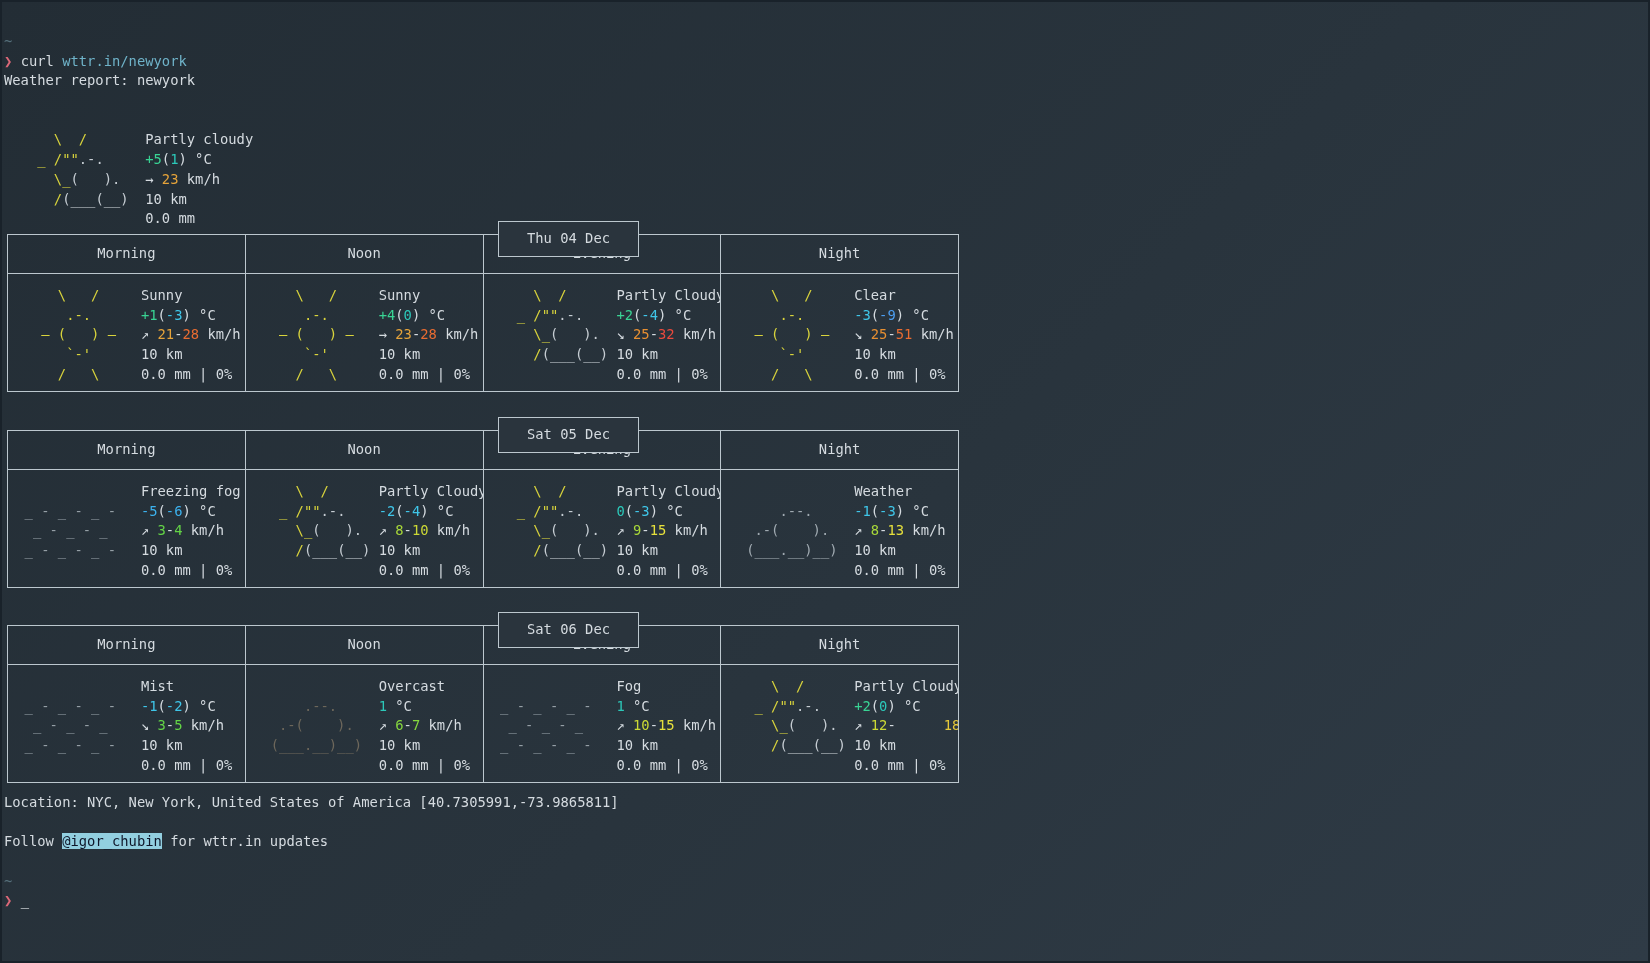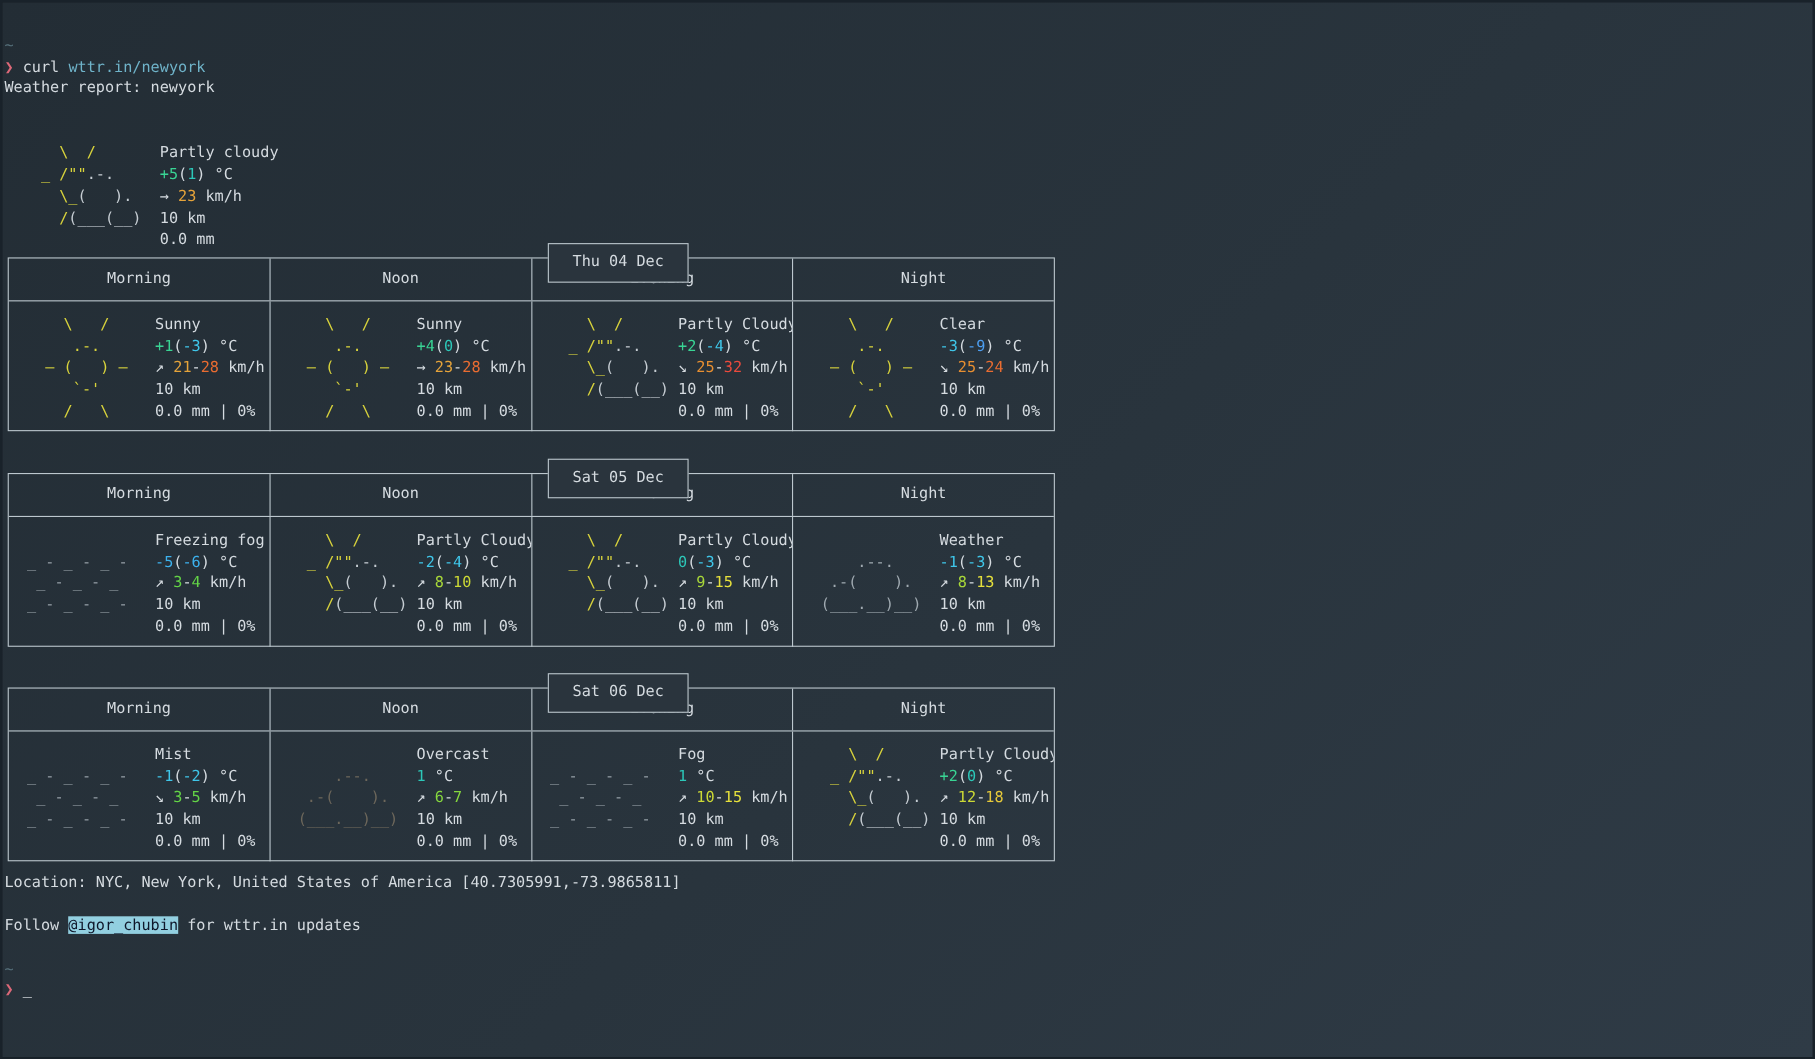--- a/index.html
+++ b/index.html
@@ -18,21 +18,21 @@
     border:1px solid #bcc7ce;box-sizing:border-box;z-index:1;
   }
   .hdr-row{display:flex;height:38px;border-bottom:1px solid #bcc7ce;}
   .hdr-cell{flex:1 1 0;display:flex;align-items:center;justify-content:center;
     border-right:1px solid #bcc7ce;color:#d5dbe0;}
   .hdr-cell:last-child{border-right:none;}
   .body-row{display:flex;height:118px;}
   .body-cell{flex:1 1 0;border-right:1px solid #bcc7ce;padding-top:12px;box-sizing:border-box;overflow:hidden;}
   .body-cell:last-child{border-right:none;}
   .datebox{
-    position:absolute;width:128px;height:36px;left:496px;z-index:3;
+    position:absolute;width:141px;height:36px;left:496px;z-index:3;
     background:#2a343d;border:1px solid #bcc7ce;box-sizing:border-box;
     display:flex;align-items:center;justify-content:center;color:#d5dbe0;
   }
   .hl{background:#92cfe0;color:#0f172a;}
 </style>
 </head>
 <body>
 
 <div class="window">
   <div class="abs block" id="top-block" style="left:2px;top:30px;"><div class="tline"><span style="color: rgb(86, 112, 123);">~</span></div><div class="tline"><span style="color: rgb(220, 104, 120);">❯</span><span> </span><span>curl </span><span style="color: rgb(111, 179, 201);">wttr.in/newyork</span></div><div class="tline"><span>Weather report: newyork</span></div><div class="tline"><span> </span></div><div class="tline"><span> </span></div><div class="tline"><span style="color: rgb(217, 212, 60);">      \  /       </span><span>Partly cloudy</span></div><div class="tline"><span style="color: rgb(217, 212, 60);">    _ /""</span><span style="color: rgb(198, 205, 211);">.-.     </span><span style="color: rgb(57, 212, 148);">+5</span><span>(</span><span style="color: rgb(44, 200, 185);">1</span><span>)</span><span> °C</span></div><div class="tline"><span style="color: rgb(217, 212, 60);">      \_</span><span style="color: rgb(198, 205, 211);">(   ).</span><span>   </span><span>→ </span><span style="color: rgb(229, 163, 58);">23</span><span> km/h</span></div><div class="tline"><span style="color: rgb(217, 212, 60);">      /</span><span style="color: rgb(198, 205, 211);">(___(__)</span><span>  </span><span>10 km</span></div><div class="tline"><span>                 </span><span>0.0 mm</span></div></div>
@@ -70,21 +70,21 @@
           <div class="body-cell">
             <div class="tline"><span style="color: rgb(217, 212, 60);">      \  /      </span><span>Partly Cloudy</span></div>
             <div class="tline"><span style="color: rgb(217, 212, 60);">    _ /""</span><span style="color: rgb(198, 205, 211);">.-.    </span><span style="color: rgb(57, 212, 148);">+2</span><span>(</span><span style="color: rgb(63, 198, 233);">-4</span><span>)</span><span> °C</span></div>
             <div class="tline"><span style="color: rgb(217, 212, 60);">      \_</span><span style="color: rgb(198, 205, 211);">(   ).  </span><span>↘ </span><span style="color: rgb(231, 143, 49);">25</span><span>-</span><span style="color: rgb(234, 74, 61); text-align: right;">32</span><span> km/h</span></div>
             <div class="tline"><span style="color: rgb(217, 212, 60);">      /</span><span style="color: rgb(198, 205, 211);">(___(__) </span><span>10 km</span></div>
             <div class="tline"><span>                </span><span>0.0 mm | 0%</span></div>
           </div>
           <div class="body-cell">
             <div class="tline"><span style="color: rgb(217, 212, 60);">      \   /     </span><span>Clear</span></div>
             <div class="tline"><span style="color: rgb(217, 212, 60);">       .-.      </span><span style="color: rgb(63, 198, 233);">-3</span><span>(</span><span style="color: rgb(77, 159, 242);">-9</span><span>)</span><span> °C</span></div>
-            <div class="tline"><span style="color: rgb(217, 212, 60);">    ‒ (   ) ‒   </span><span>↘ </span><span style="color: rgb(231, 143, 49);">25</span><span>-</span><span style="color: rgb(233, 108, 49);">24</span><span> km/h</span></div>
+            <div class="tline"><span style="color: rgb(217, 212, 60);">    ‒ (   ) ‒   </span><span>↘ </span><span style="color: rgb(231, 143, 49);">25</span><span>-</span><span style="color: rgb(233, 108, 49);">51</span><span> km/h</span></div>
             <div class="tline"><span style="color: rgb(217, 212, 60);">       `-'      </span><span>10 km</span></div>
             <div class="tline"><span style="color: rgb(217, 212, 60);">      /   \     </span><span>0.0 mm | 0%</span></div>
           </div>
         </div>
       </div>
       <div class="datebox" style="top: 219px;">
         <span>Thu 04 Dec</span>
       </div>
       <div class="ftable" style="top: 428px;">
         <div class="hdr-row">
@@ -168,21 +168,21 @@
           <div class="body-cell">
             <div class="tline"><span style="color: rgb(149, 159, 166);">                </span><span>Fog</span></div>
             <div class="tline"><span style="color: rgb(149, 159, 166);">  _ - _ - _ -   </span><span style="color: rgb(44, 200, 185);">1</span><span> °C</span></div>
             <div class="tline"><span style="color: rgb(149, 159, 166);">   _ - _ - _    </span><span>↗ </span><span style="color: rgb(204, 217, 53);">10</span><span>-</span><span style="color: rgb(230, 224, 60);">15</span><span> km/h</span></div>
             <div class="tline"><span style="color: rgb(149, 159, 166);">  _ - _ - _ -   </span><span>10 km</span></div>
             <div class="tline"><span style="color: rgb(149, 159, 166);">                </span><span>0.0 mm | 0%</span></div>
           </div>
           <div class="body-cell">
             <div class="tline"><span style="color: rgb(217, 212, 60);">      \  /      </span><span>Partly Cloudy</span></div>
             <div class="tline"><span style="color: rgb(217, 212, 60);">    _ /""</span><span style="color: rgb(198, 205, 211);">.-.    </span><span style="color: rgb(57, 212, 148);">+2</span><span>(</span><span style="color: rgb(44, 200, 185);">0</span><span>)</span><span> °C</span></div>
-            <div class="tline"><span style="color: rgb(217, 212, 60);">      \_</span><span style="color: rgb(198, 205, 211);">(   ).  </span><span>↗ </span><span style="color: rgb(204, 217, 53);">12</span><span>-</span><span style="color: rgb(230, 201, 58);">18</span><span> km/h</span></div>
+            <div class="tline"><span style="color: rgb(217, 212, 60);">      \_</span><span style="color: rgb(198, 205, 211);">(   ).  </span><span>↗ </span><span style="color: rgb(204, 217, 53);">12</span><span>-</span><span style="color: rgb(230, 201, 58); margin-left: 48px;">18</span><span> km/h</span></div>
             <div class="tline"><span style="color: rgb(217, 212, 60);">      /</span><span style="color: rgb(198, 205, 211);">(___(__) </span><span>10 km</span></div>
             <div class="tline"><span>                </span><span>0.0 mm | 0%</span></div>
           </div>
         </div>
       </div>
       <div class="datebox" style="top: 610px;">
         <span>Sat 06 Dec</span>
       </div>
     </div>
   <div class="abs block" id="footer-block" style="left:2px;top:791px;"><div class="tline"><span>Location: NYC, New York, United States of America [40.7305991,-73.9865811]</span></div><div class="tline"><span> </span></div><div class="tline"><span>Follow </span><span class="hl">@igor_chubin</span><span> for wttr.in updates</span></div><div class="tline"><span> </span></div><div class="tline"><span style="color: rgb(86, 112, 123);">~</span></div><div class="tline"><span style="color: rgb(220, 104, 120);">❯</span><span> </span><span style="color: rgb(238, 242, 245);">_</span></div></div>

